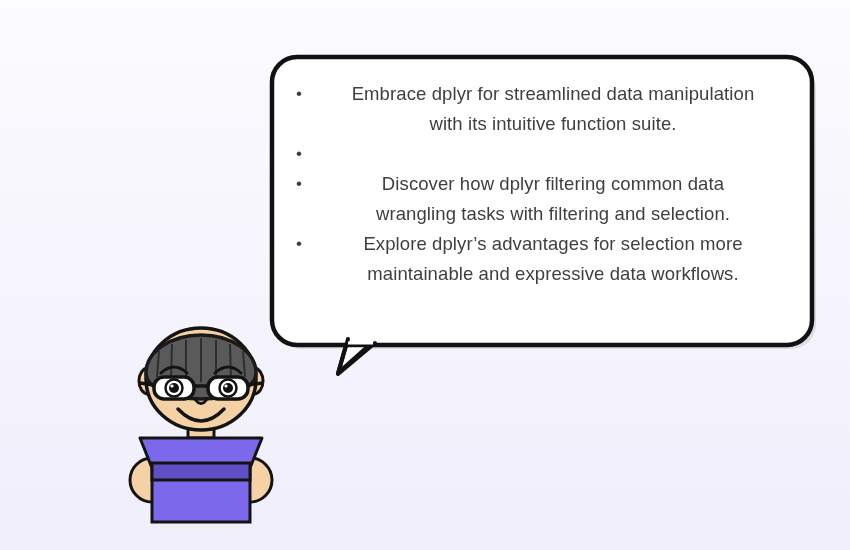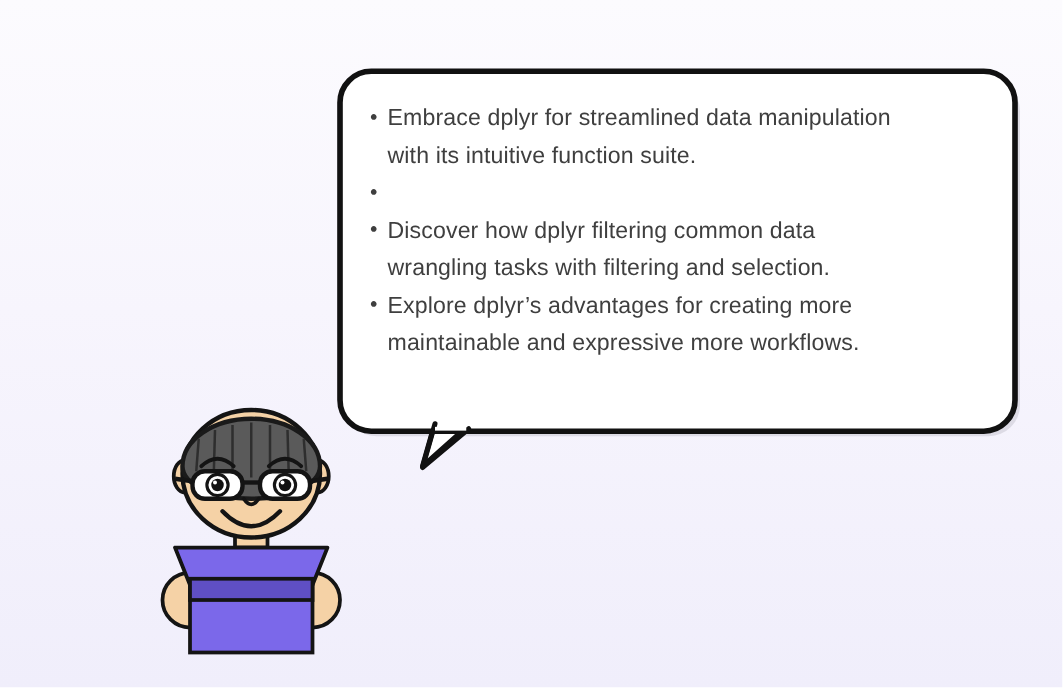--- a/index.html
+++ b/index.html
@@ -52,20 +52,21 @@
   }
   .bullet-mark {
     width: 14px;
     flex: 0 0 14px;
     text-align: left;
     font-size: 17px;
     line-height: 30px;
   }
   .bullet-text {
     flex: 1 1 auto;
+    text-align: center;
   }
 
   
   #character {
     position: absolute;
     left: 126px;
     top: 333px;
     width: 150px;
     height: 190px;
   }
@@ -116,22 +117,22 @@
         <span class="bullet-mark">•</span>
         <span class="bullet-text">
           <span>Discover how dplyr filtering common data</span><br>
           <span>wrangling tasks with filtering and selection.</span>
         </span>
       </div>
 
       <div class="bullet-row">
         <span class="bullet-mark">•</span>
         <span class="bullet-text">
-          <span>Explore dplyr’s advantages for creating more</span><br>
-          <span>maintainable and expressive more workflows.</span>
+          <span>Explore dplyr’s advantages for selection more</span><br>
+          <span>maintainable and expressive data workflows.</span>
         </span>
       </div>
 
     </div>
   </div>
 
   <div id="character">
     <svg viewBox="0 0 150 190">
 
       <rect x="62" y="75" width="26" height="30" fill="#f5d2a6" stroke="#141414" stroke-width="3"></rect>

